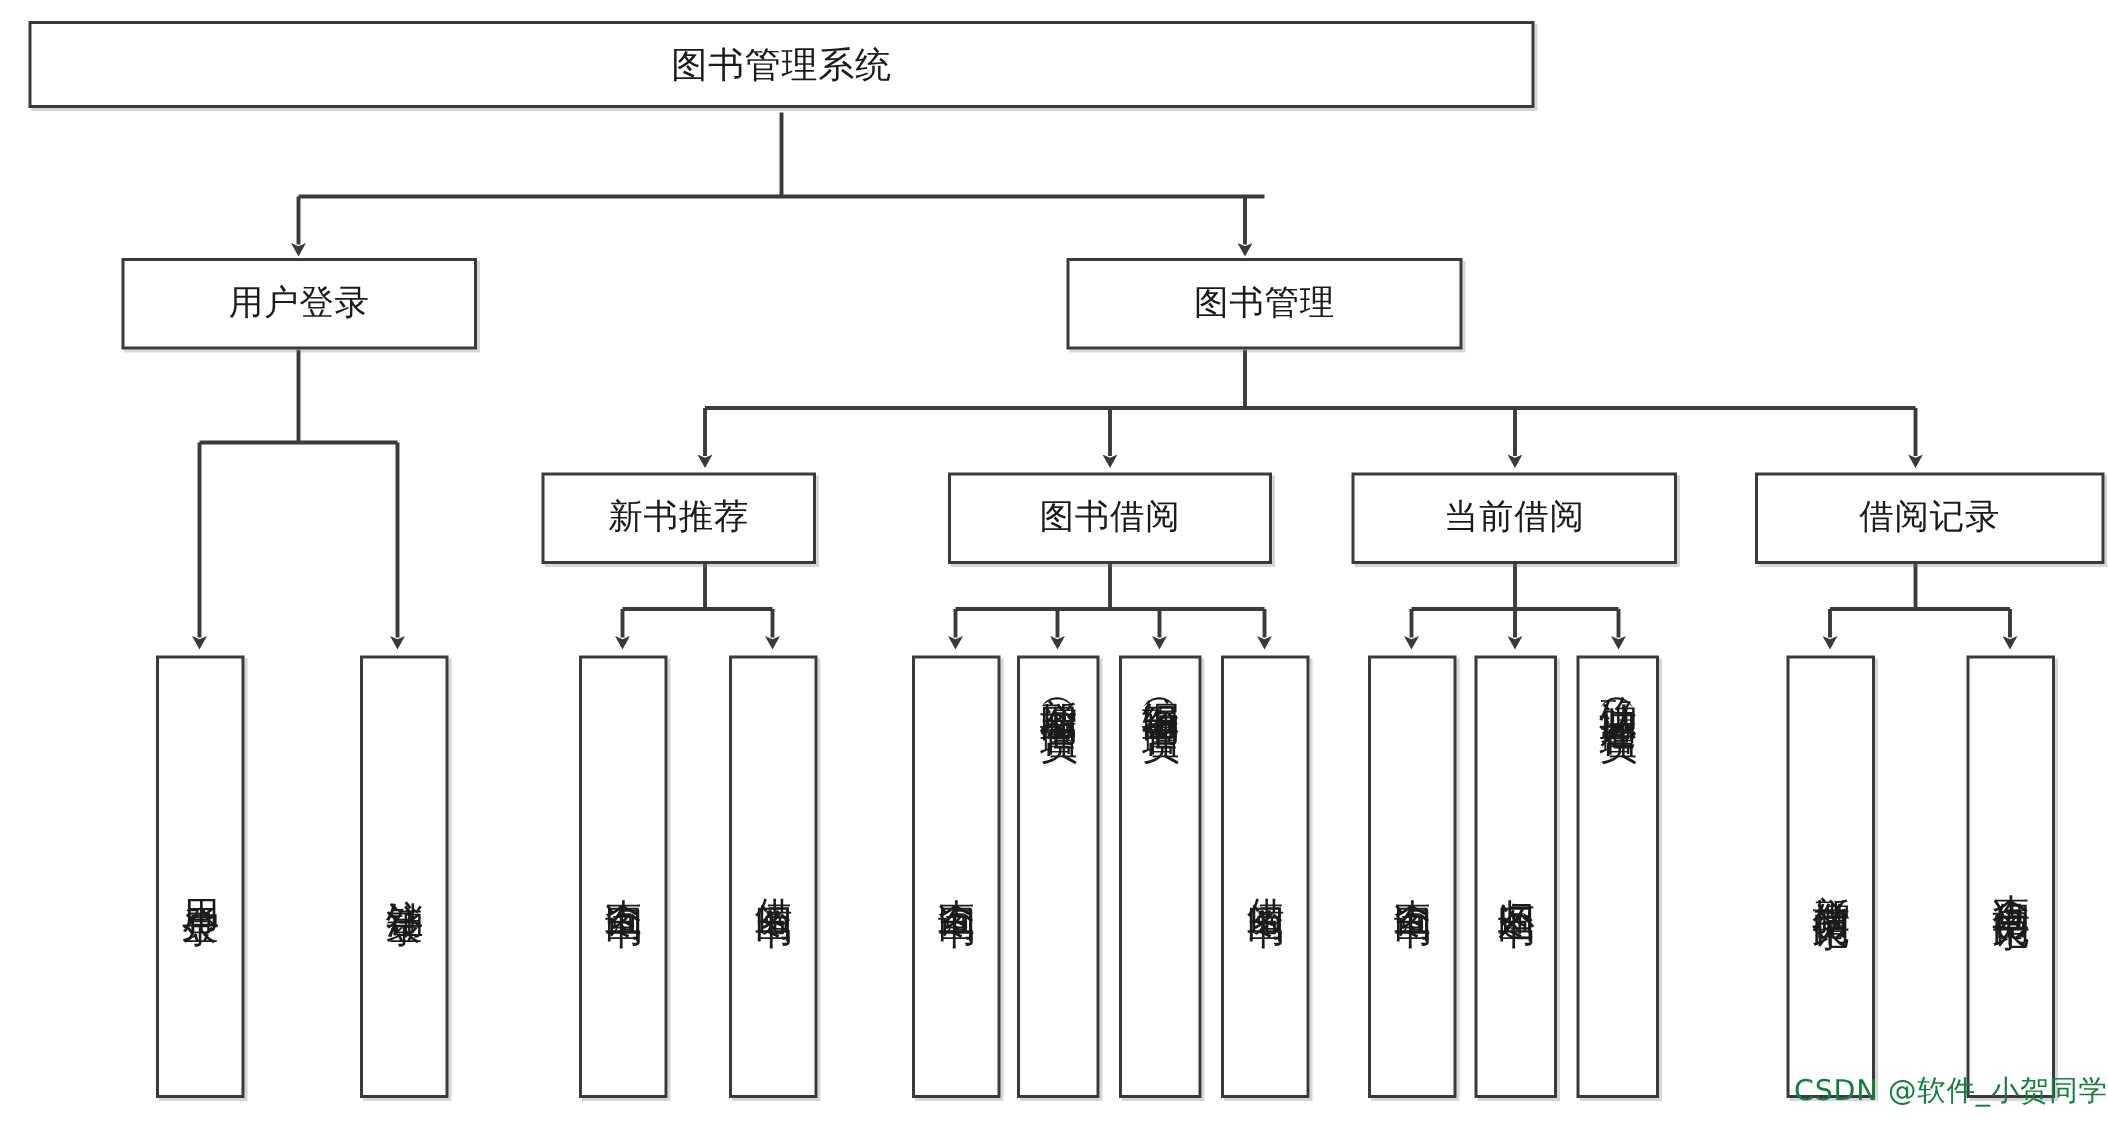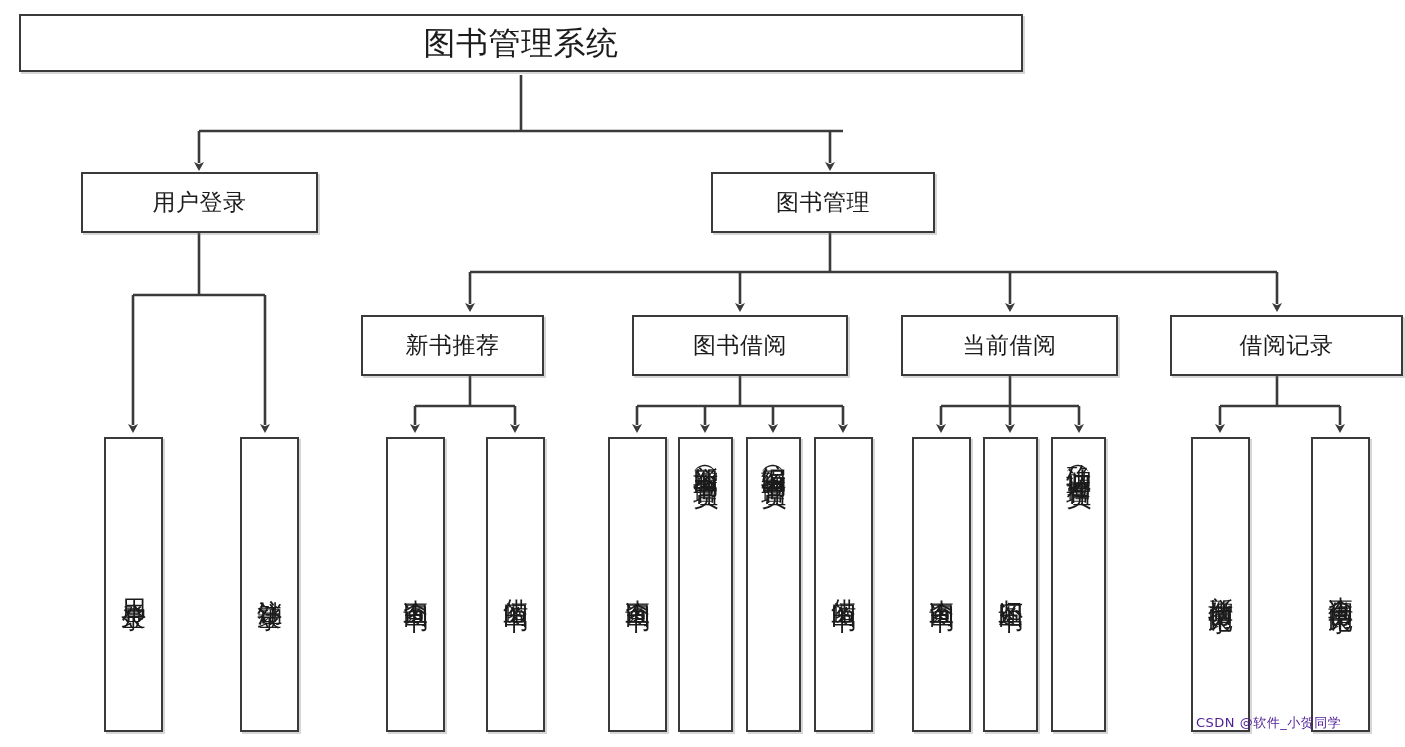--- a/index.html
+++ b/index.html
@@ -40,21 +40,21 @@
     color: #1b1b1b;
     letter-spacing: 0.5px;
     line-height: 1.25;
     white-space: nowrap;
   }
   
   .node.horiz .label {
     font-size: 23px;
   }
   .node.root .label {
-    font-size: 32px;
+    font-size: 24px;
     text-align: right;
   }
   
   .node.vert {
     align-items: flex-start;
     padding-top: 6px;
   }
   .node.vert .label {
     writing-mode: vertical-rl;
     text-orientation: upright;
@@ -62,22 +62,22 @@
     line-height: 1.02;
     letter-spacing: 3px;
     white-space: nowrap;
   }
   .node.vert.center {
     align-items: center;
     padding-top: 0;
   }
   .watermark {
     position: absolute;
-    color: #4c1d95;
-    font-size: 13px;
+    color: #15803d;
+    font-size: 19px;
     white-space: nowrap;
     letter-spacing: 0.5px;
     text-align: right;
   }
 </style>
 </head>
 <body>
 
 <div id="canvas">
 
@@ -132,21 +132,21 @@
   </svg>
 
   <div class="node horiz root" style="left:19px; top:14px; width:1004px; height:58px;">
     <span class="label">图书管理系统</span>
   </div>
 
   <div class="node horiz" style="left:81px; top:172px; width:237px; height:61px;">
     <span class="label">用户登录</span>
   </div>
 
-  <div class="node horiz" style="left:711px; top:172px; width:224px; height:61px;">
+  <div class="node horiz" style="left:711px; top:172px; width:264px; height:61px;">
     <span class="label">图书管理</span>
   </div>
 
   <div class="node horiz" style="left:361px; top:315px; width:183px; height:61px;">
     <span class="label">新书推荐</span>
   </div>
 
   <div class="node horiz" style="left:632px; top:315px; width:216px; height:61px;">
     <span class="label">图书借阅</span>
   </div>

